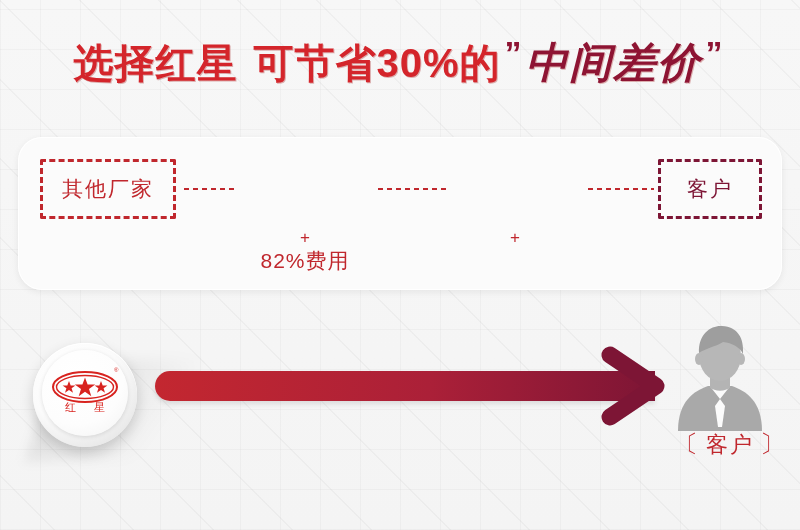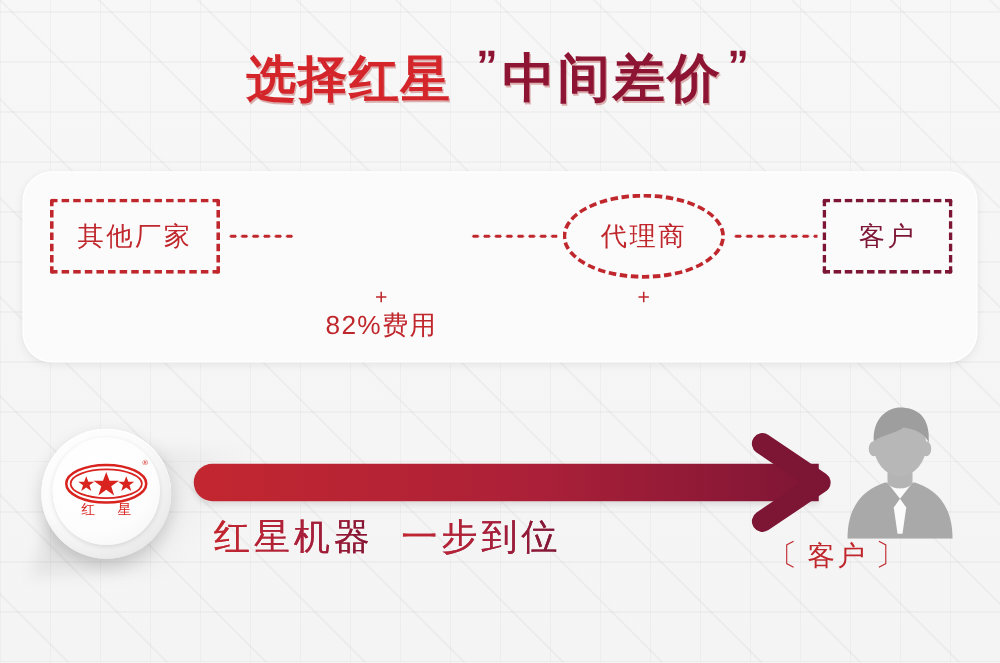--- a/index.html
+++ b/index.html
@@ -21,21 +21,21 @@
   .title-row{
     position:absolute;left:0;top:28px;width:800px;height:70px;
     display:flex;align-items:center;justify-content:center;
     white-space:nowrap;
   }
   .t-seg{
     font-size:40px;font-weight:bold;letter-spacing:1px;
     text-shadow:1px 1px 0 rgba(170,40,40,.35);
   }
   .t-red{color:#d4252b;}
-  .t-dark{color:#8e1433;font-size:42px;letter-spacing:2px;}
+  .t-dark{color:#8e1433;font-size:42px;letter-spacing:2px;font-style:italic;}
   .t-gap{display:inline-block;width:16px;}
   .t-quote{
     color:#8e1433;font-size:34px;font-weight:bold;
     position:relative;top:-10px;padding:0 4px;
   }
 
   
   .panel{
     position:absolute;left:18px;top:137px;width:764px;height:153px;
     background:#fbfbfb;border-radius:24px;
@@ -115,53 +115,51 @@
   .slogan span{
     font-size:29px;font-weight:500;letter-spacing:3px;
     background:linear-gradient(90deg,#c32730 0%,#a71f3b 60%,#7d1535 100%);
     -webkit-background-clip:text;background-clip:text;color:transparent;
   }
   .slogan-wrap{position:relative;left:-90px;display:inline-block;}
 
   
   .person{position:absolute;left:668px;top:321px;width:104px;height:110px;}
   .cust-label{
-    position:absolute;left:608px;top:428px;width:160px;text-align:left;
+    position:absolute;left:632px;top:428px;width:160px;text-align:right;
     color:#c0272d;font-size:22px;letter-spacing:2px;white-space:nowrap;
   }
   .cust-label .brk{font-size:24px;padding:0 6px;display:inline-block;}
 </style>
 </head>
 <body>
 
 <div id="stage">
 
   <div class="title-row">
     <span class="t-seg t-red">选择红星</span>
     <span class="t-gap"></span>
+    <span class="t-seg t-red">可节省30%的</span>
     <span class="t-quote">”</span>
     <span class="t-seg t-dark">中间差价</span>
     <span class="t-quote">”</span>
   </div>
 
   <div class="panel">
     <div class="panel-inner">
 
       <div class="node rect" id="node-other">
         <span>其他厂家</span>
       </div>
 
       <div class="dots" id="dots-1"></div>
 
 
       <div class="dots" id="dots-2"></div>
 
-      <div class="node oval" id="node-agent">
-        <span>代理商</span>
-      </div>
 
       <div class="dots" id="dots-3"></div>
 
       <div class="node rect dark" id="node-cust">
         <span>客户</span>
       </div>
 
       <div class="fee" id="fee-1">
         <span class="plus">+</span>
         <span class="amt">82%费用</span>
@@ -191,25 +189,20 @@
     </div>
   </div>
 
   <div class="arrow-shaft"></div>
   <div class="arrow-head">
     <svg width="72" height="82" viewBox="0 0 72 82">
       <path d="M12 10 L58 41 L12 72" fill="none" stroke="#7d1535" stroke-width="17" stroke-linecap="round" stroke-linejoin="round"></path>
     </svg>
   </div>
 
-  <div class="slogan">
-    <span class="slogan-wrap">
-      <span>红星机器</span><span style="display:inline-block;width:22px;"></span><span>一步到位</span>
-    </span>
-  </div>
 
   <div class="person">
     <svg width="104" height="110" viewBox="0 0 104 110">
 
       <path d="M10 110 C10 80 26 70 40 65 L64 65 C78 70 94 80 94 110 Z" fill="#a9a9a9"></path>
 
       <path d="M41 64 L52 78 L63 64 L58 61 L52 69 L46 61 Z" fill="#fbfbfb"></path>
 
       <path d="M52 78 L57 85 L54 106 L50 106 L47 85 Z" fill="#fbfbfb"></path>
 

